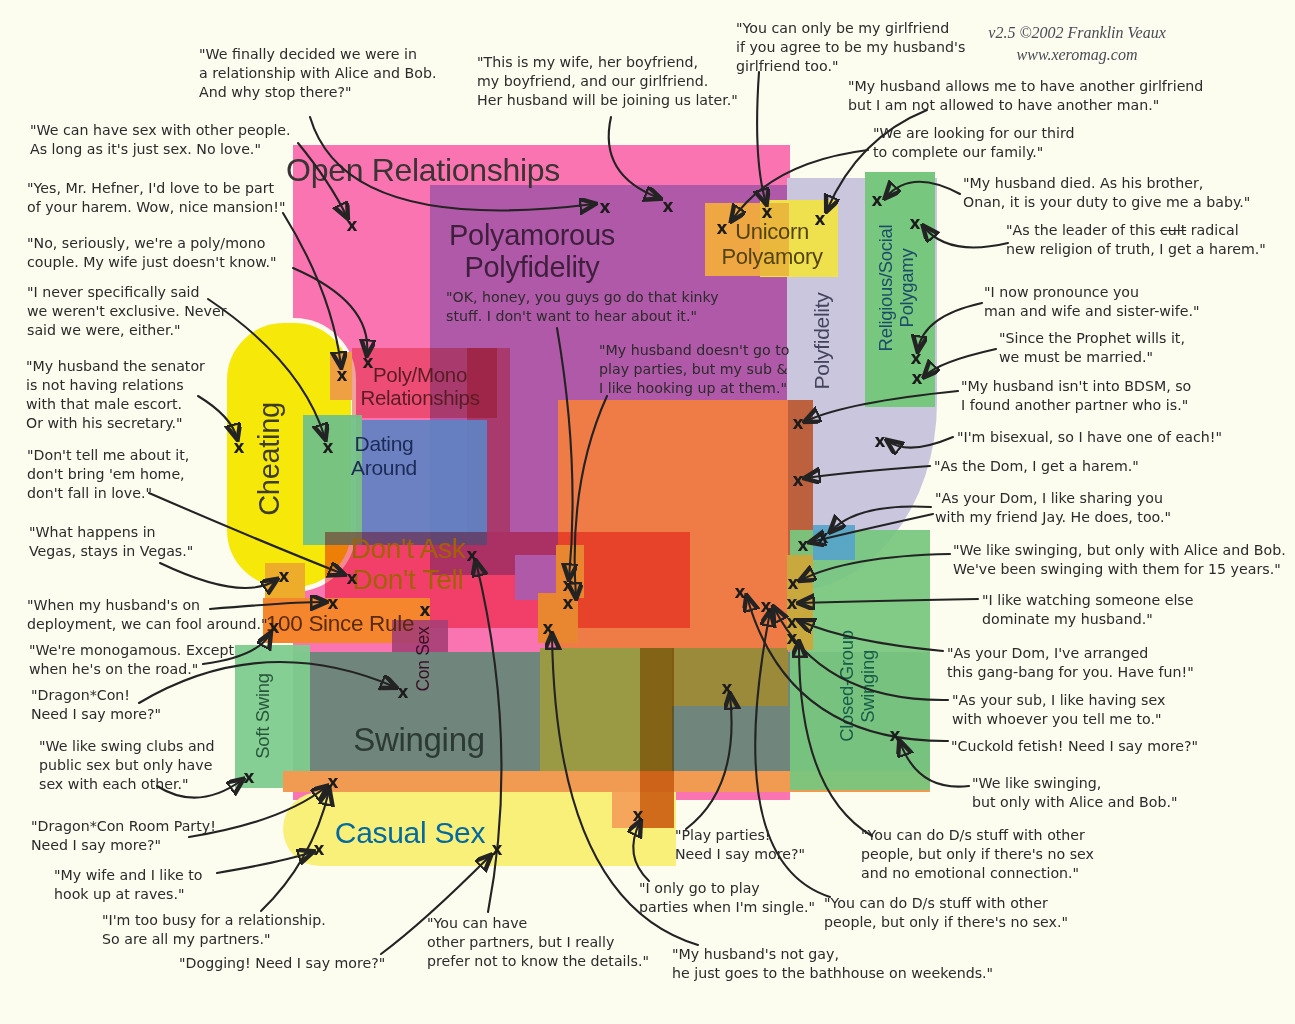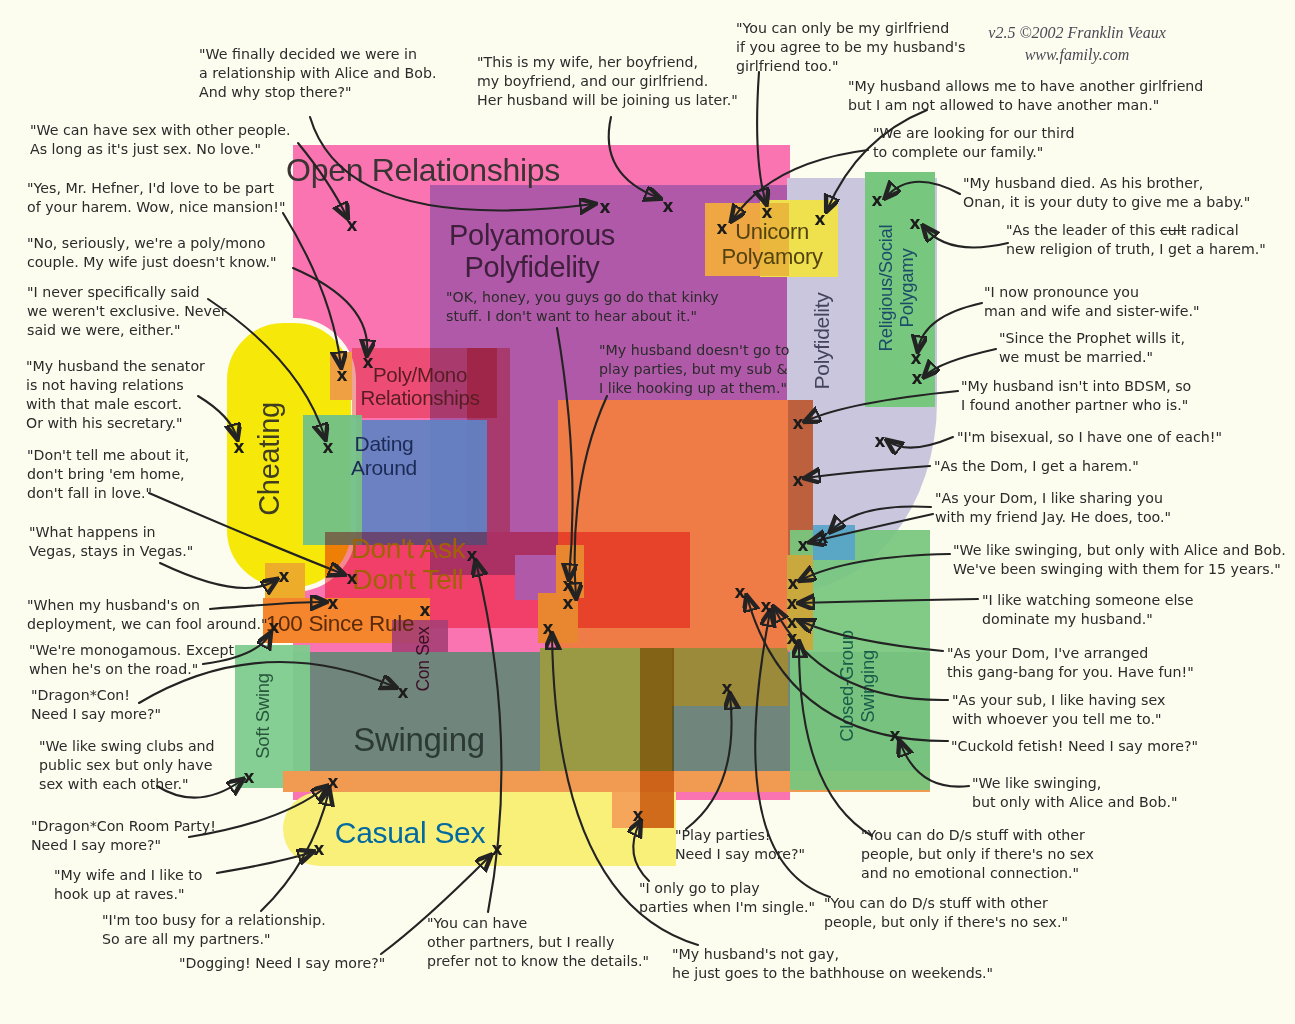--- a/index.html
+++ b/index.html
@@ -266,14 +266,14 @@
       <div class="quote" style="left: 102px; top: 911px;">"I'm too busy for a relationship.
 So are all my partners."</div>
       <div class="quote" style="left: 427px; top: 914px;">"You can have
 other partners, but I really
 prefer not to know the details."</div>
       <div class="quote" style="left: 179px; top: 954px;">"Dogging! Need I say more?"</div>
       <div class="quote" style="left: 672px; top: 945px;">"My husband's not gay,
 he just goes to the bathhouse on weekends."</div>
     </div>
   <div class="credit" style="left:1077px;top:22px;"><span>v2.5 ©2002 Franklin Veaux</span>
-<span>www.family.com</span></div>
+<span>www.xeromag.com</span></div>
 </div>
 
 </body></html>

